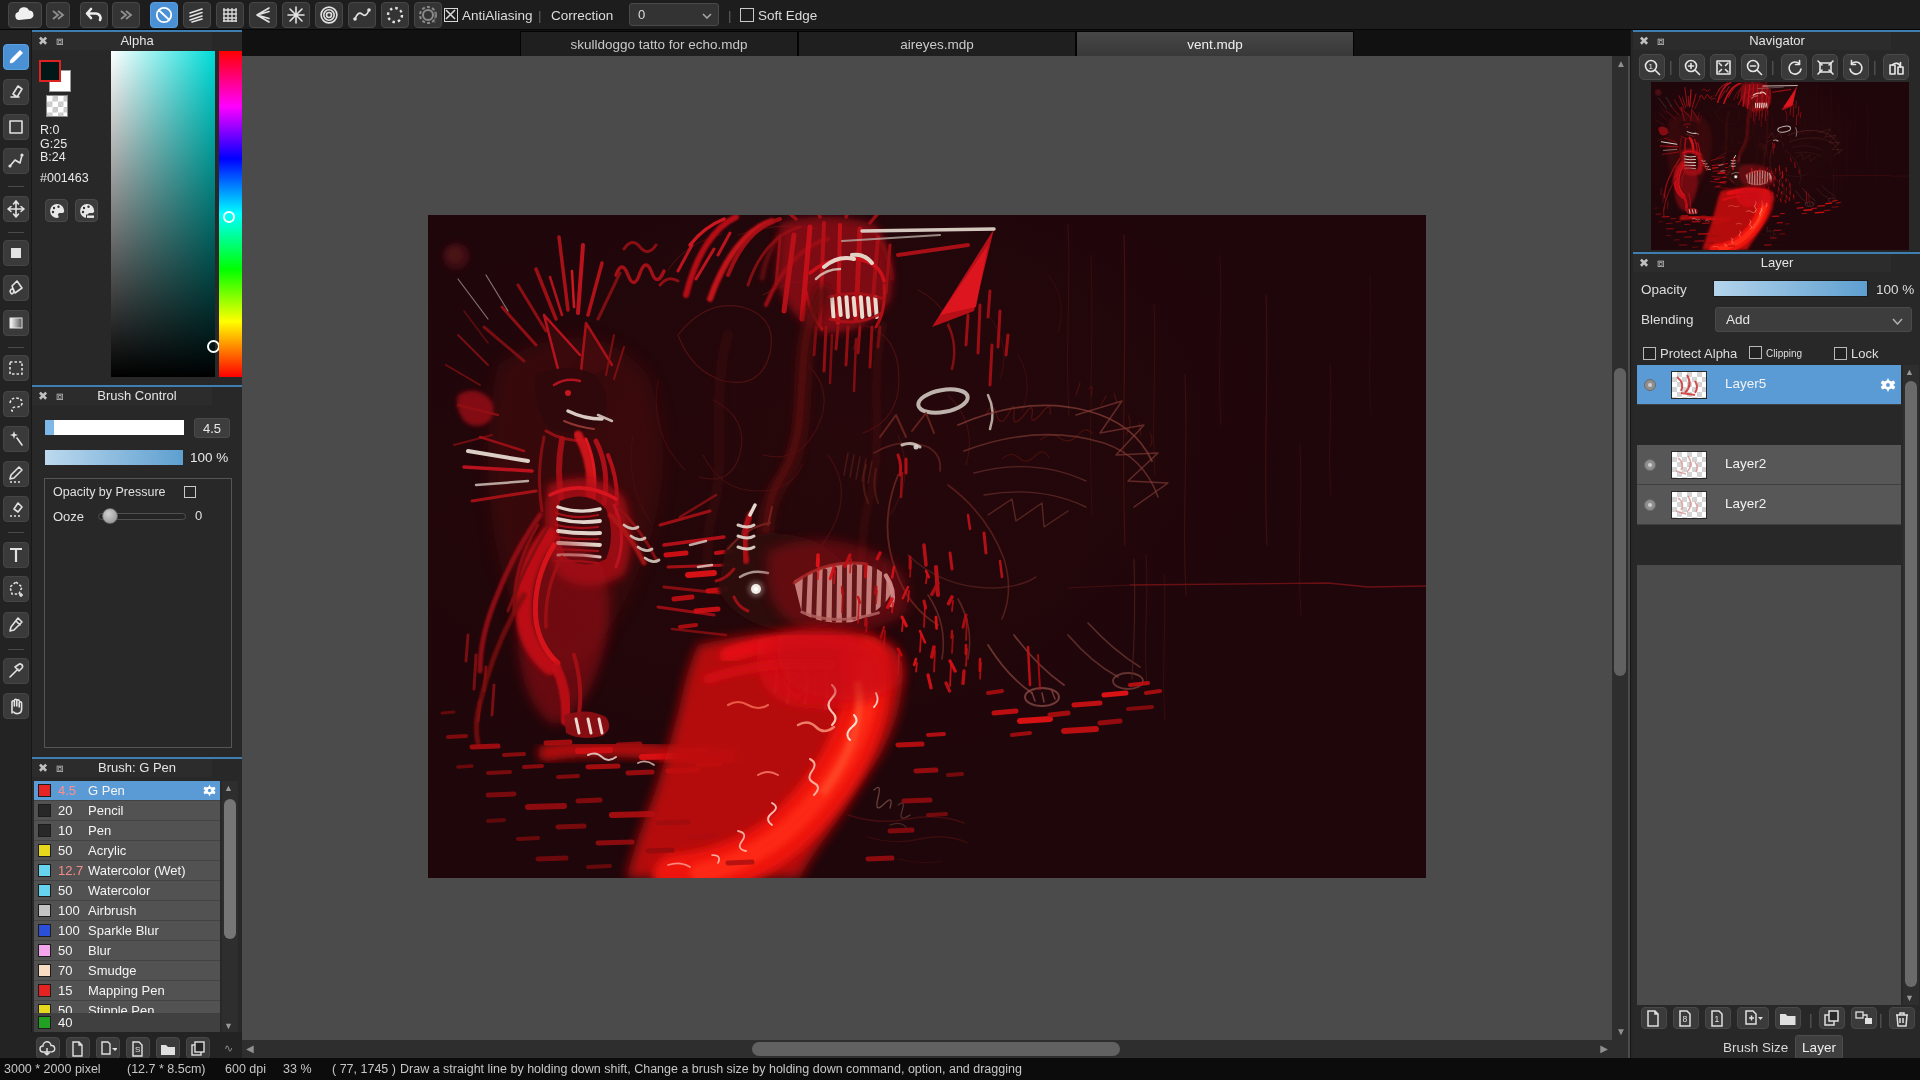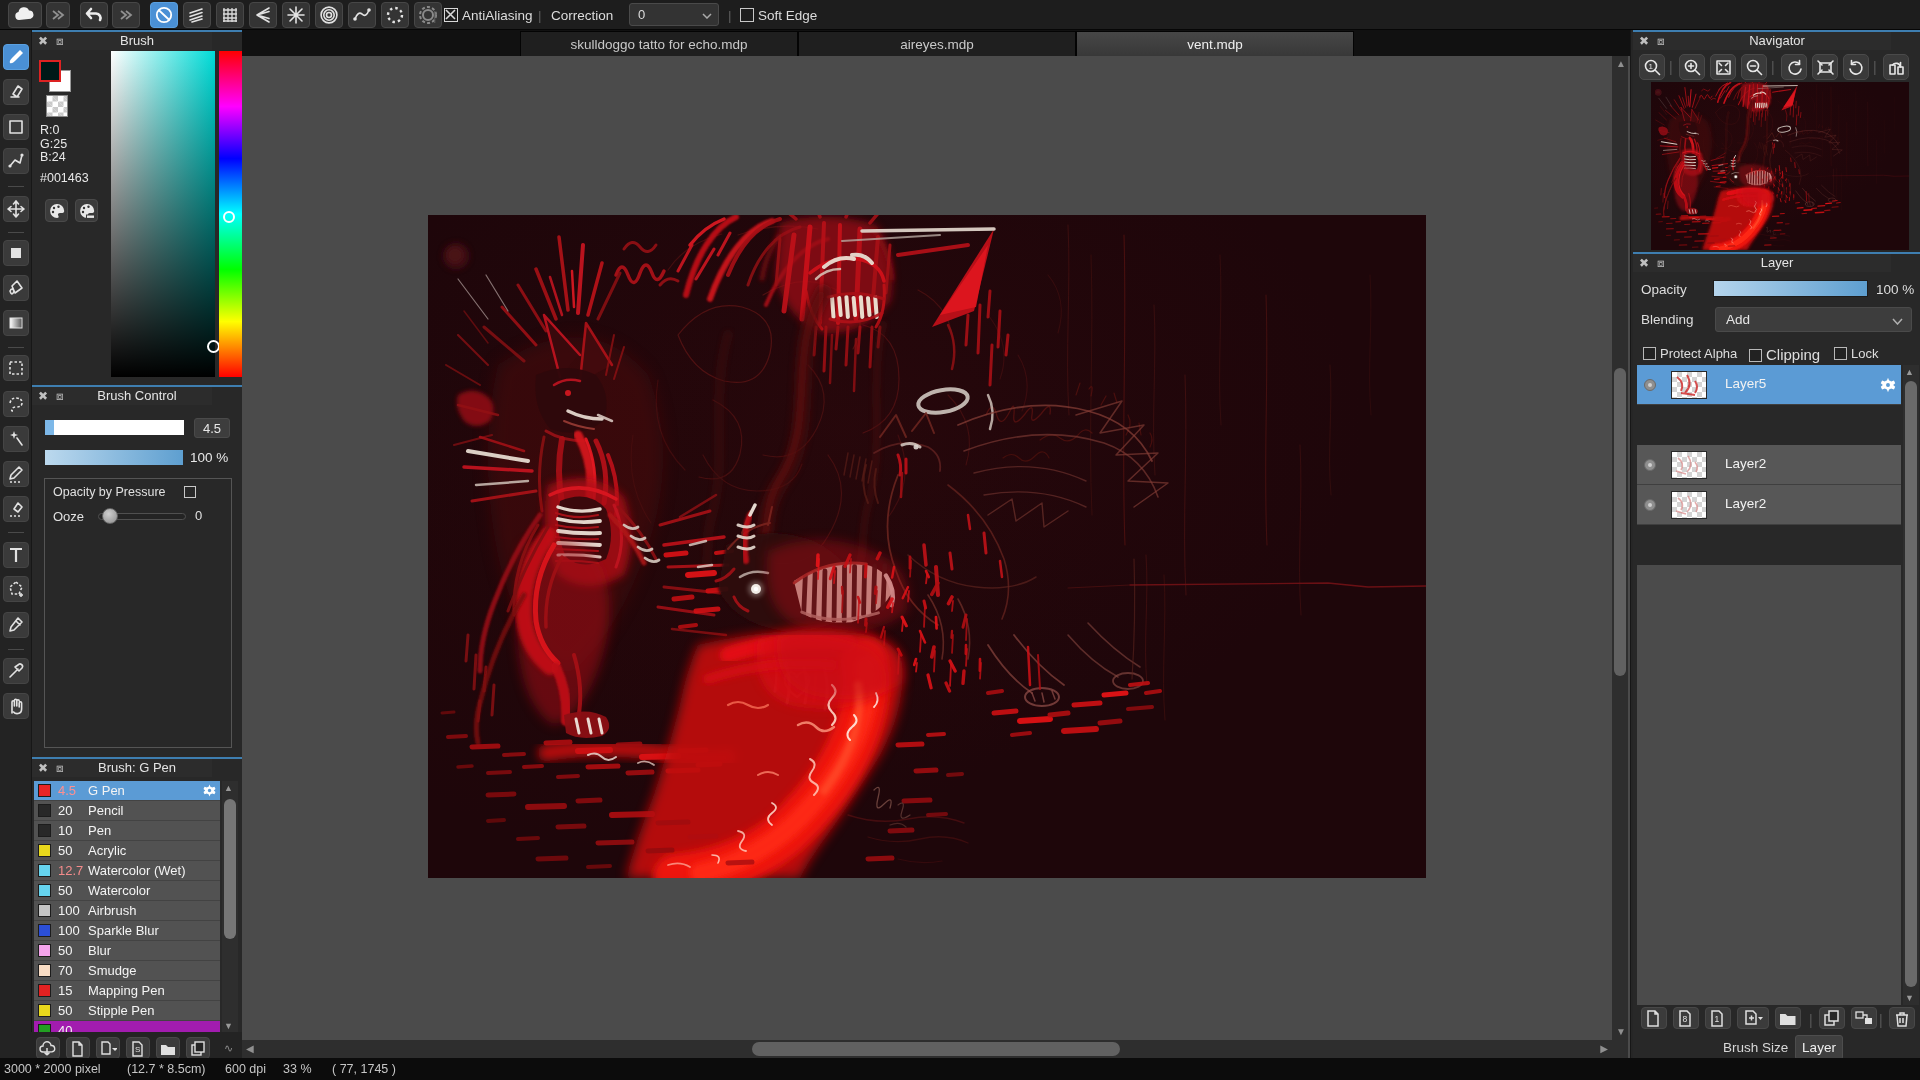--- a/index.html
+++ b/index.html
@@ -683,21 +683,21 @@
     </div>
     <div class="lsep" style="top:156px"></div>
     <div class="lsep" style="top:202px"></div>
     <div class="lsep" style="top:317px"></div>
     <div class="lsep" style="top:502px"></div>
     <div class="lsep" style="top:619px"></div>
   </div>
 <div class="panel" style="left:32px;top:30px;width:210px;height:355px">
     <div class="pclose" style="left:6px">✖</div>
     <div class="pclose" style="left:24px">⧈</div>
-    <div class="ptitle" style="padding-left:30px;width:180px">Brush</div>
+    <div class="ptitle" style="padding-left:30px;width:180px">Alpha</div>
     <div style="position:absolute;left:17px;top:38px;width:22px;height:22px;background:#fff;border:1px solid #999"></div>
     <div style="position:absolute;left:7px;top:28px;width:22px;height:22px;background:#001918;border:2px solid #dd2222"></div>
     <div style="position:absolute;left:14px;top:63px;width:22px;height:22px;border:1px solid #888;background-color:#fff;background-image:linear-gradient(45deg,#c9c9c9 25%,transparent 25%,transparent 75%,#c9c9c9 75%),linear-gradient(45deg,#c9c9c9 25%,transparent 25%,transparent 75%,#c9c9c9 75%);background-size:11px 11px;background-position:0 0,5.5px 5.5px"></div>
     <div style="position:absolute;left:8px;top:92px;color:#e8e8e8;font-size:12.5px;line-height:13.5px">R:0<br>G:25<br>B:24</div>
     <div style="position:absolute;left:8px;top:139px;color:#e8e8e8;font-size:12.5px">#001463</div>
     <div style="position:absolute;left:13px;top:167px;width:23px;height:23px;background:#3b3b3b;border:1px solid #4a4a4a;border-radius:4px"><svg width="20" height="20" viewBox="0 0 20 20" style="margin:1px">
         <path d="M10,3 a7,7 0 1 0 0.2,14 c2,0 1.5,-1.6 1,-2.4 c-0.8,-1.2 0.2,-2.6 1.8,-2.6 l2.4,0 c1.4,0 1.8,-1.5 1.8,-2 A7,7 0 0 0 10,3 Z" fill="#e8e8e8"></path>
         <circle cx="7" cy="7" r="1.2" fill="#333"></circle>
         <circle cx="11.5" cy="5.8" r="1.2" fill="#333"></circle>
         <circle cx="6" cy="11" r="1.2" fill="#333"></circle>
@@ -794,21 +794,21 @@
       <div class="brow" style="top:200px;background:#525252;">
         <span class="sw" style="background:#e42222"></span>
         <span class="num" style="color:#f4f4f4">15</span>
         <span class="bname">Mapping Pen</span>
       </div>
       <div class="brow" style="top:220px;background:#525252;">
         <span class="sw" style="background:#e8d81c"></span>
         <span class="num" style="color:#f4f4f4">50</span>
         <span class="bname">Stipple Pen</span>
       </div>
-      <div class="brow" style="top:240px;background:#a21caf;">
+      <div class="brow" style="top:232px;background:#404040;">
         <span class="sw" style="background:#22a022"></span>
         <span class="num" style="color:#f4f4f4">40</span>
         <span class="bname"></span>
       </div>
     </div>
     <div style="position:absolute;left:190px;top:22px;width:16px;height:252px;background:#2e2e2e">
       <div style="position:absolute;left:2px;top:2px;color:#999;font-size:9px">▲</div>
       <div class="sthumb" style="left:2px;top:18px;width:12px;height:140px;background:#767676"></div>
       <div style="position:absolute;left:2px;bottom:2px;color:#999;font-size:9px">▼</div>
     </div>
@@ -933,21 +933,21 @@
       <div class="pclose" style="left:24px">⧈</div>
       <div class="ptitle" style="padding-left:30px;width:258px">Layer</div>
       <div class="rowlabel" style="position:absolute;left:8px;top:28px">Opacity</div>
       <div style="position:absolute;left:80px;top:26px;width:155px;height:17px;background:linear-gradient(to right,#b4d4ec,#5e9fd0);border:1px solid #1c1c1c"></div>
       <div class="rowlabel" style="position:absolute;left:243px;top:28px">100 %</div>
       <div class="rowlabel" style="position:absolute;left:8px;top:58px">Blending</div>
       <div style="position:absolute;left:82px;top:53px;width:197px;height:25px;background:#3d3d3d;border:1px solid #4a4a4a;border-radius:3px;color:#e4e4e4;font-size:13.5px;line-height:23px;padding-left:10px">Add<svg width="11" height="7" viewBox="0 0 11 7" style="position:absolute;right:8px;top:10px">
           <path d="M1,1 L5.5,6 L10,1" stroke="#b0b0b0" fill="none" stroke-width="1.5"></path>
         </svg></div>
       <div class="rowlabel" style="position:absolute;left:10px;top:92px;font-size:13px"><span class="chk"></span>Protect Alpha</div>
-      <div class="rowlabel" style="position:absolute;left:116px;top:92px;font-size:15px"><span class="chk"></span>Clipping</div>
+      <div class="rowlabel" style="position:absolute;left:116px;top:92px;font-size:10px"><span class="chk"></span>Clipping</div>
       <div class="rowlabel" style="position:absolute;left:201px;top:92px;font-size:13px"><span class="chk"></span>Lock</div>
       <div class="lrow sel" style="top:111px">
         <div class="eyedot"></div>
         <div class="lthumb" style="">
           <svg width="36" height="28" viewBox="0 0 36 28" style="position:absolute;left:-1px;top:-1px">
             <path d="M6,6 q8,6 4,14 M16,4 q6,10 -2,18 M24,10 q4,6 0,12 M10,22 l14,2" stroke="#cc2222" stroke-width="2" fill="none" opacity="0.8"></path>
           </svg>
         </div>
         <span class="lname">Layer5</span>
         <svg width="18" height="18" viewBox="0 0 20 20" style="position:absolute;left:242px;top:11px">
@@ -1033,12 +1033,13 @@
       <div style="position:absolute;left:90px;top:786px;color:#d8d8d8;font-size:13.5px">Brush Size</div>
       <div style="position:absolute;left:162px;top:781px;width:48px;height:25px;background:#3f3f3f;border:1px solid #4d4d4d;border-radius:3px;color:#f0f0f0;font-size:13.5px;text-align:center;line-height:23px">Layer</div>
     </div>
   </div>
 <div id="statusbar" class="abs">
     <span style="left:4px">3000 * 2000 pixel</span>
     <span style="left:127px">(12.7 * 8.5cm)</span>
     <span style="left:225px">600 dpi</span>
     <span style="left:283px">33 %</span>
     <span style="left:332px">( 77, 1745 )</span>
+    <span style="left:400px">Draw a straight line by holding down shift, Change a brush size by holding down command, option, and dragging</span>
   </div>
 </body></html>

